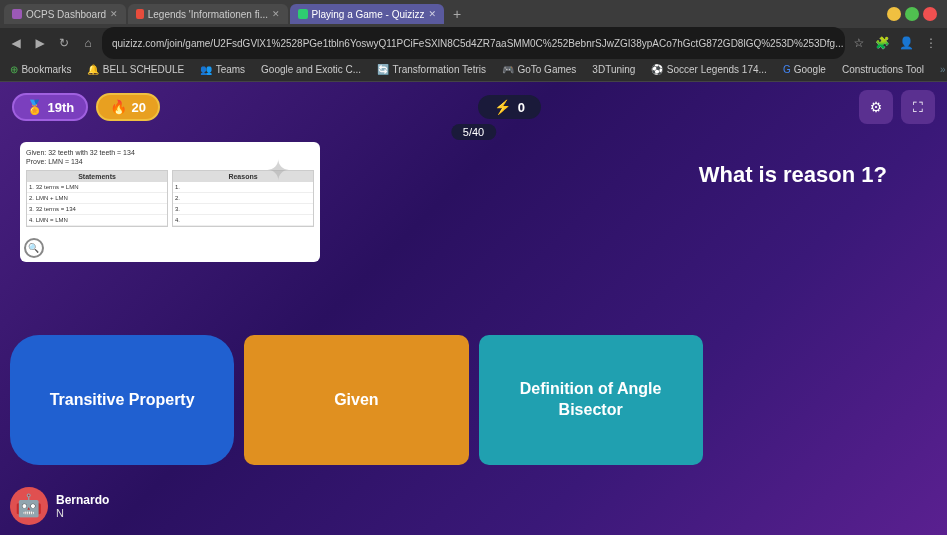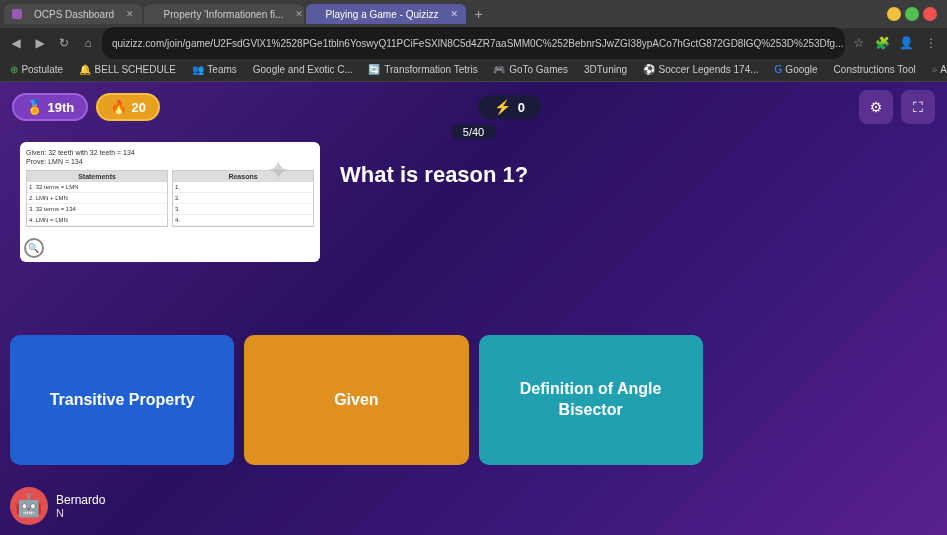--- a/index.html
+++ b/index.html
@@ -28,21 +28,21 @@
 
     .tab {
       display: flex;
       align-items: center;
       padding: 0 8px;
       height: 20px;
       border-radius: 6px 6px 0 0;
       font-size: 10px;
       color: #ccc;
       background: #4a4a4a;
-      gap: 12px;
+      gap: 4px;
       max-width: 160px;
       overflow: hidden;
       white-space: nowrap;
       text-overflow: ellipsis;
     }
 
     .tab.active {
       background: #5a5a9e;
       color: #fff;
     }
@@ -309,21 +309,21 @@
 
     
     .question-text {
       position: absolute;
       top: 80px;
       right: 60px;
       left: 340px;
       color: #fff;
       font-size: 22px;
       font-weight: bold;
-      text-align: left;
+      text-align: right;
     }
 
     
     .answer-grid {
       position: absolute;
       bottom: 70px;
       left: 10px;
       right: 10px;
       display: grid;
       grid-template-columns: 1fr 1fr 1fr 1fr;
@@ -338,21 +338,21 @@
       justify-content: center;
       padding: 12px;
       font-size: 16px;
       font-weight: bold;
       color: #fff;
       text-align: center;
       cursor: pointer;
       line-height: 1.3;
     }
 
-    .option-blue { background: #2060d0; }
+    .option-blue { background: #2060d0; border-radius: 29px; }
     .option-teal { background: #20a0b0; }
     .option-orange { background: #e09020; }
     .option-pink { background: #c03060; }
 
     
     .player-bar {
       position: absolute;
       bottom: 10px;
       left: 10px;
       display: flex;
@@ -367,42 +367,42 @@
       border-radius: 50%;
       display: flex;
       align-items: center;
       justify-content: center;
       overflow: hidden;
     }
 
     .player-name {
       color: #fff;
       font-size: 12px;
-      font-weight: normal;
+      font-weight: bold;
     }
 
     .player-score-small {
       color: #ddd;
       font-size: 11px;
     }
   </style>
 </head>
 <body>
 
 <div class="browser-chrome">
 
   <div class="tab-bar">
     <div class="tab">
       <span style="display:inline-block;width:10px;height:10px;background:#9b59b6;border-radius:2px;"></span>
       <span>OCPS Dashboard</span>
       <span class="tab-close">✕</span>
     </div>
     <div class="tab">
       <span style="display:inline-block;width:10px;height:10px;background:#e74c3c;border-radius:2px;"></span>
-      <span>Property 'Informationen fi...</span>
+      <span>Legends 'Informationen fi...</span>
       <span class="tab-close">✕</span>
     </div>
     <div class="tab active">
       <span style="display:inline-block;width:10px;height:10px;background:#2ecc71;border-radius:2px;"></span>
       <span>Playing a Game - Quizizz</span>
       <span class="tab-close">✕</span>
     </div>
     <div class="tab-new">+</div>
     <div class="window-controls">
       <div class="win-btn win-min"></div>
@@ -419,21 +419,21 @@
     <div class="address-bar">quizizz.com/join/game/U2FsdGVlX1%2528PGe1tbln6YoswyQ11PCiFeSXlN8C5d4ZR7aaSMM0C%252BebnrSJwZGI38ypACo7hGctG872GD8lGQ%253D%253Dfg...</div>
     <div class="nav-btn">☆</div>
     <div class="nav-btn">🧩</div>
     <div class="nav-btn">👤</div>
     <div class="nav-btn">⋮</div>
   </div>
 
   <div class="bookmarks-bar">
     <div class="bookmark-item">
       <span style="color:#4CAF50;font-size:10px;">⊕</span>
-      <span>Postulate</span>
+      <span>Bookmarks</span>
     </div>
     <div class="bookmark-item">
       <span style="color:#FF9800;font-size:10px;">🔔</span>
       <span>BELL SCHEDULE</span>
     </div>
     <div class="bookmark-item">
       <span style="color:#5c6bc0;font-size:10px;">👥</span>
       <span>Teams</span>
     </div>
     <div class="bookmark-item">

